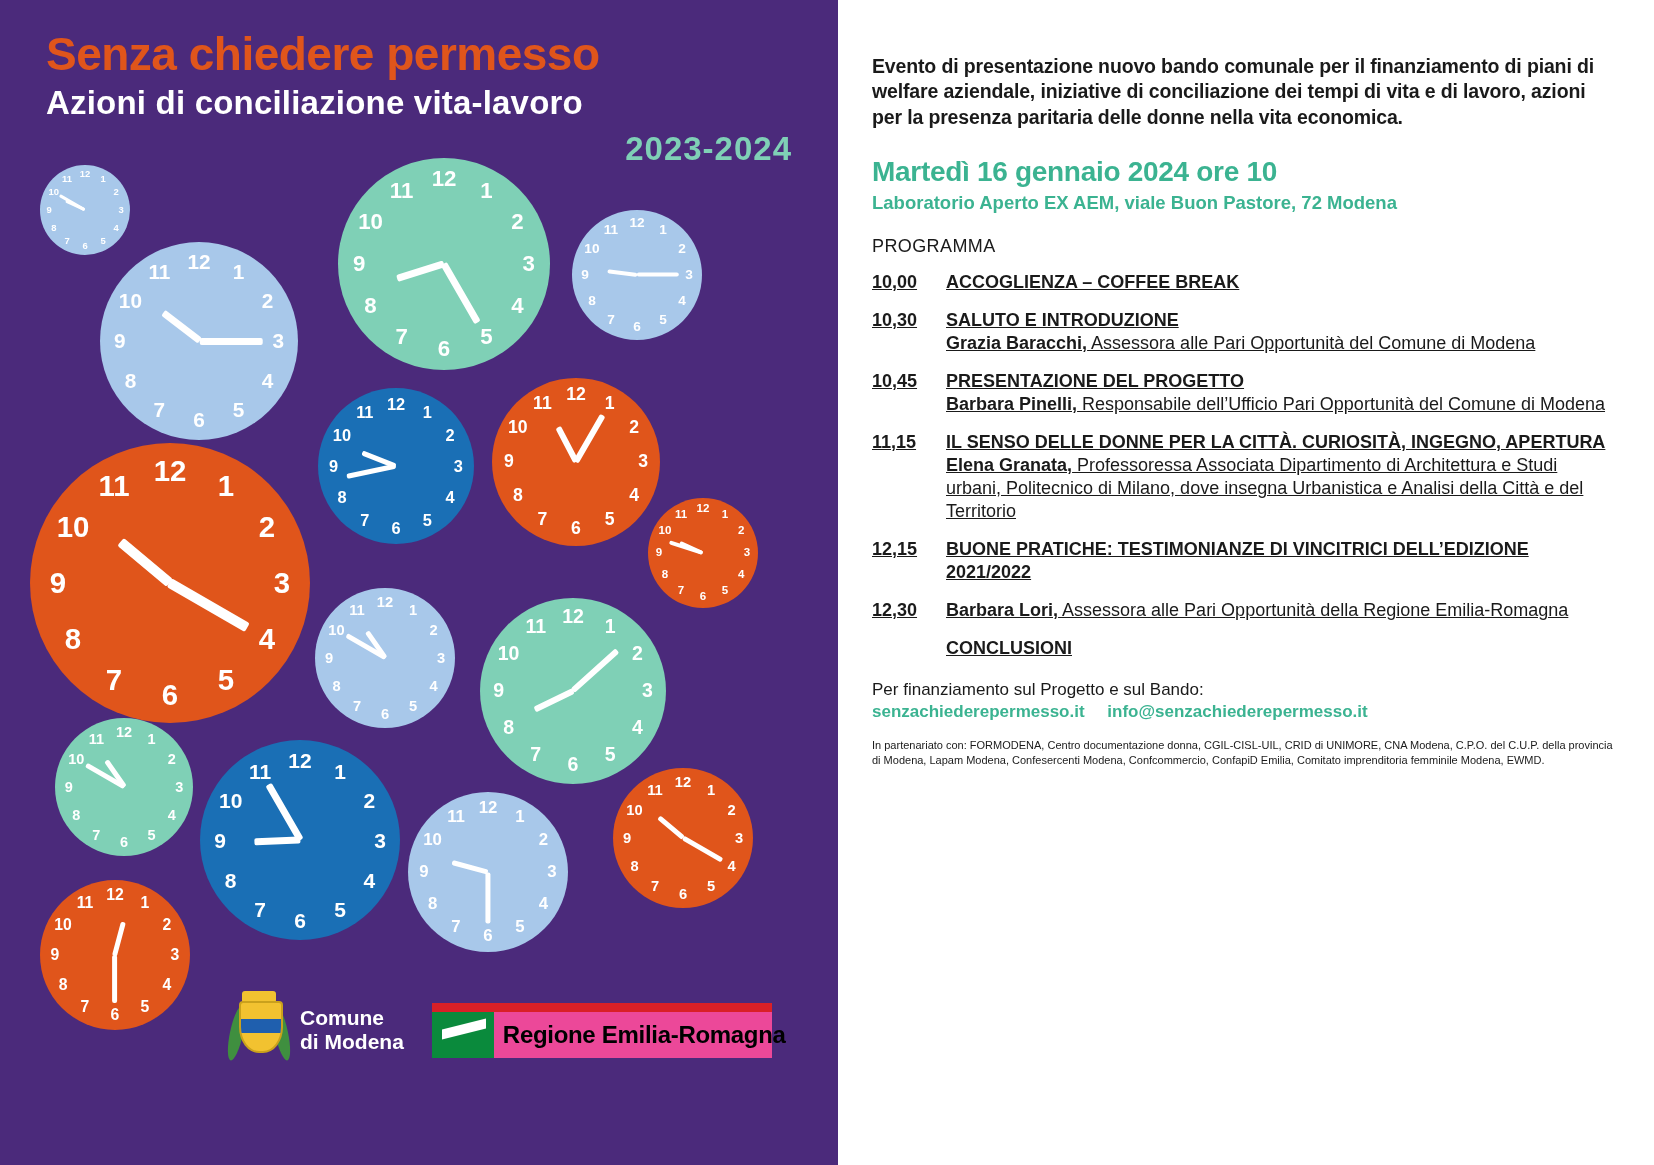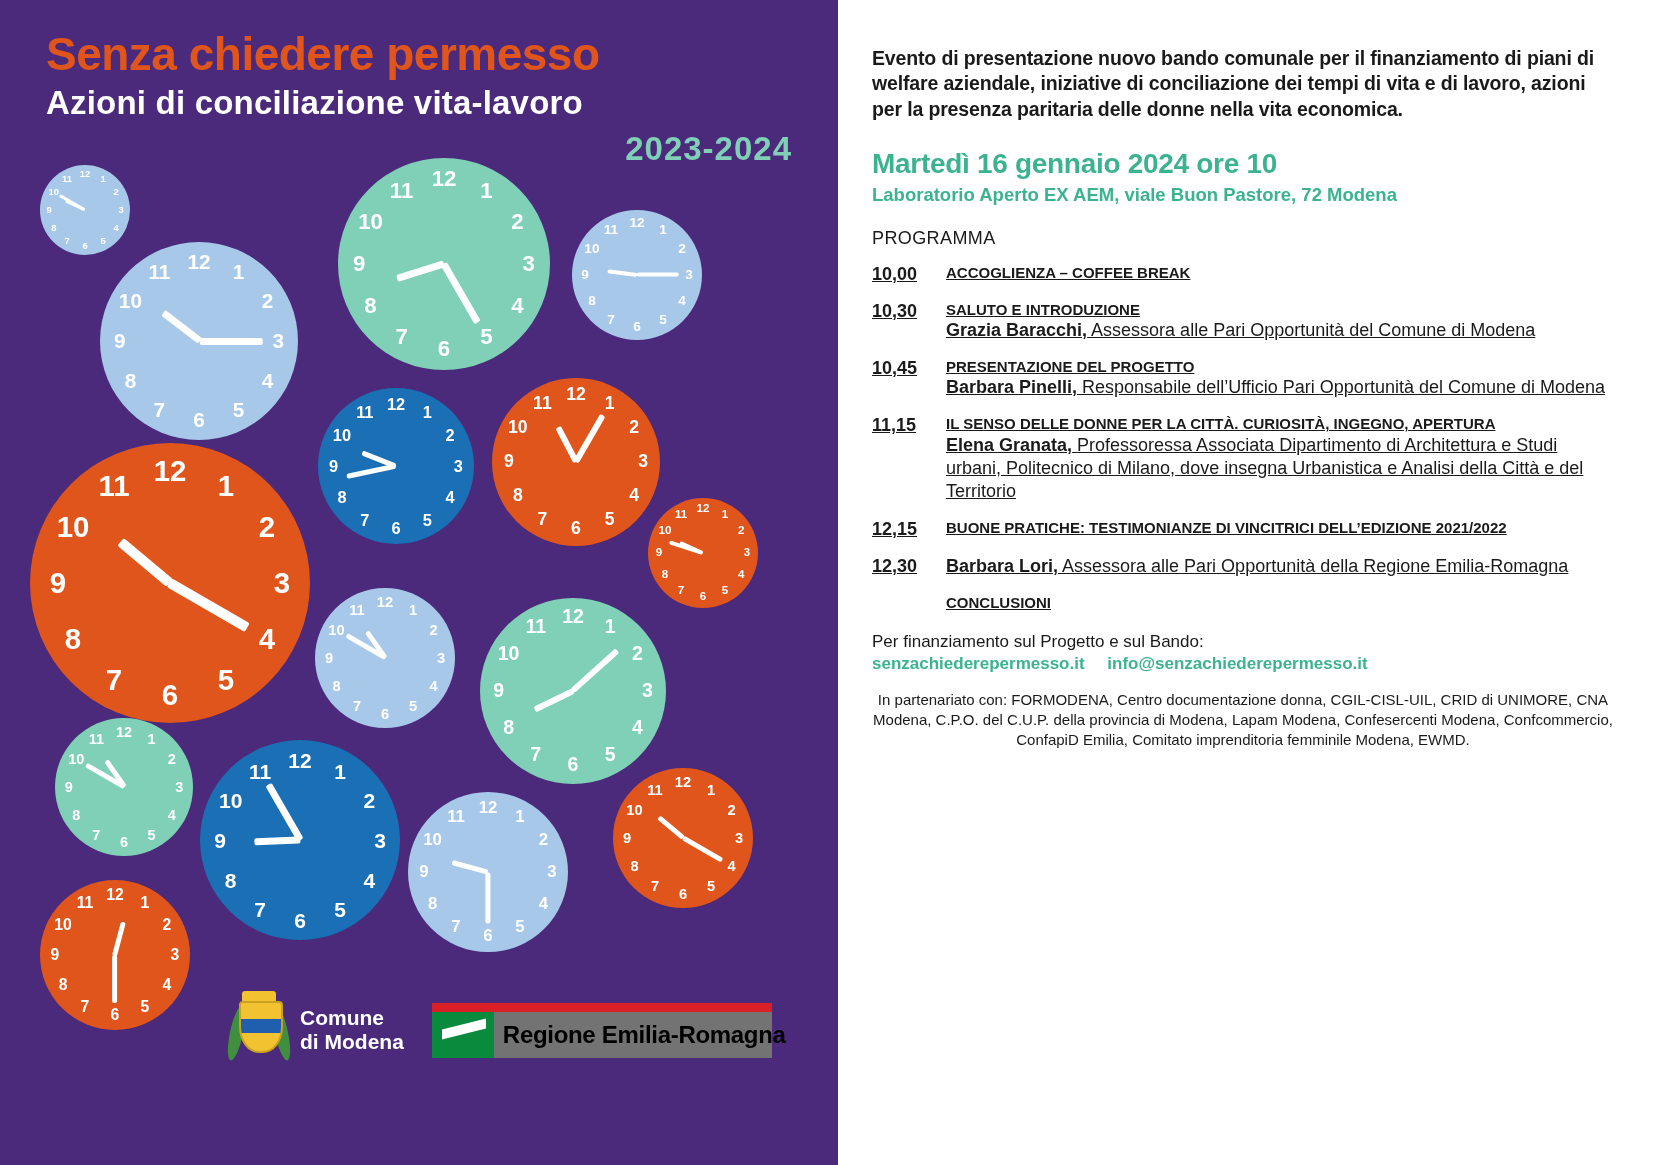--- a/index.html
+++ b/index.html
@@ -155,21 +155,21 @@
     width: 340px;
   }
   .logo-regione-bar {
     height: 9px;
     background: #d92027;
     width: 100%;
   }
   .logo-regione-body {
     display: flex;
     align-items: center;
-    background: #737373;
+    background: #ec4899;
     height: 46px;
   }
   .logo-regione-mark {
     width: 62px;
     height: 46px;
     background: #0a8a3c;
     position: relative;
     flex: 0 0 auto;
     overflow: hidden;
   }
@@ -201,21 +201,21 @@
     padding: 42px 40px 20px 34px;
     background: #ffffff;
     color: #1a1a1a;
     flex: 0 0 auto;
   }
   .intro {
     font-size: 19.5px;
     font-weight: bold;
     line-height: 1.30;
     letter-spacing: -0.15px;
-    margin: 4px 0 26px 0;
+    margin: 12px 0 26px 0;
   }
   .when {
     font-size: 28px;
     font-weight: bold;
     color: #3bb391;
     letter-spacing: -0.3px;
     margin: 0 0 4px 0;
   }
   .where {
     font-size: 18.5px;
@@ -239,44 +239,43 @@
   .agenda-time {
     flex: 0 0 74px;
     font-size: 18px;
     font-weight: bold;
     padding-top: 1px;
   }
   .agenda-body {
     flex: 1 1 auto;
   }
   .agenda-title {
-    font-size: 15px;
+    font-size: 18px;
     font-weight: bold;
     line-height: 1.28;
   }
   .agenda-desc {
     font-size: 18px;
     line-height: 1.28;
   }
   .agenda-desc b { font-weight: bold; }
   .info-title {
     font-size: 17px;
     margin: 16px 0 2px 0;
   }
   .info-links {
     font-size: 17px;
     color: #3bb391;
     font-weight: bold;
     margin: 0 0 16px 0;
   }
   .info-links span { margin-right: 18px; }
   .partners {
-    font-size: 15px;
+    font-size: 11px;
     line-height: 1.33;
-    text-align: center;
   }
 </style>
 </head>
 <body>
 
 <div class="poster">
 
   <div class="left-panel">
 
     <div class="clock-field">

